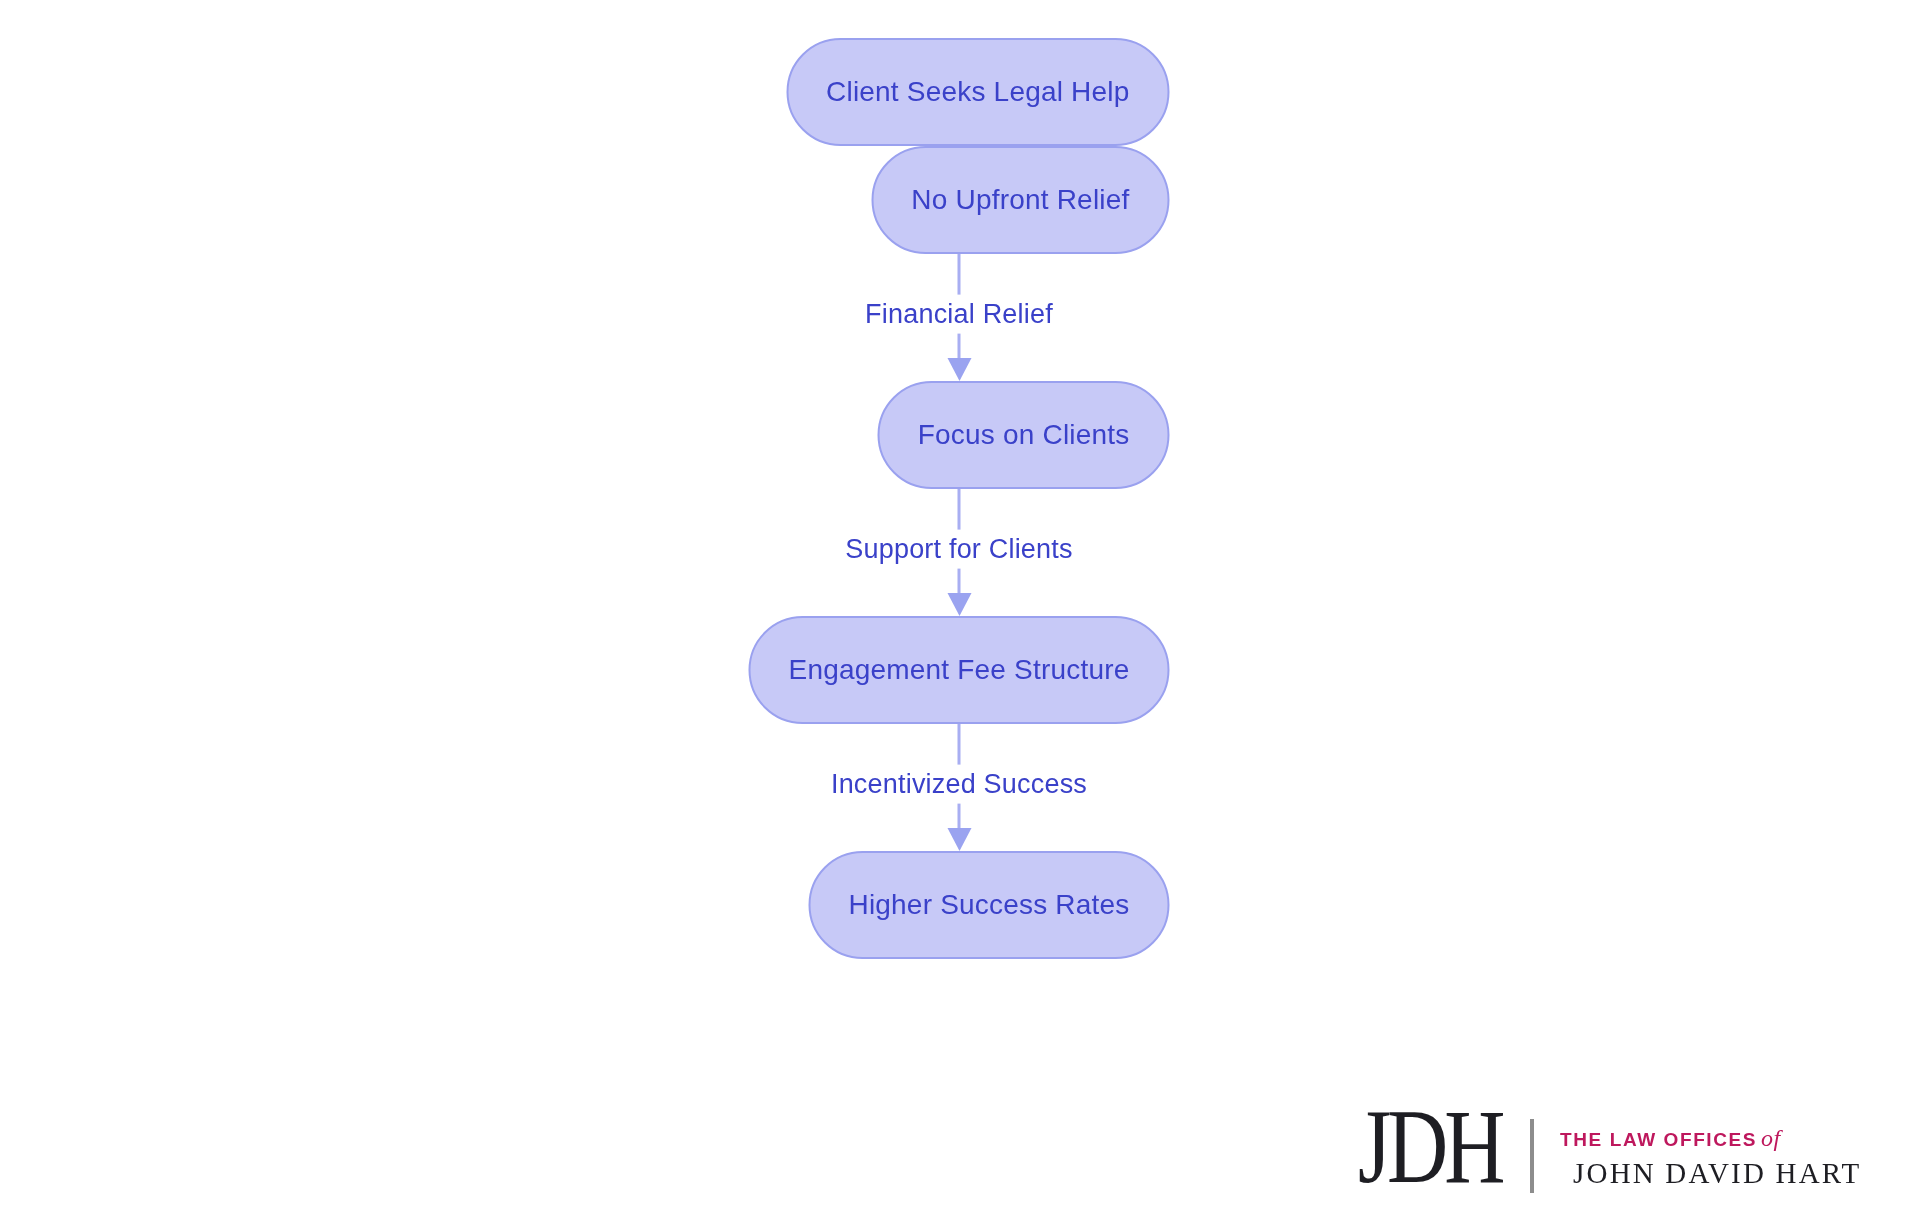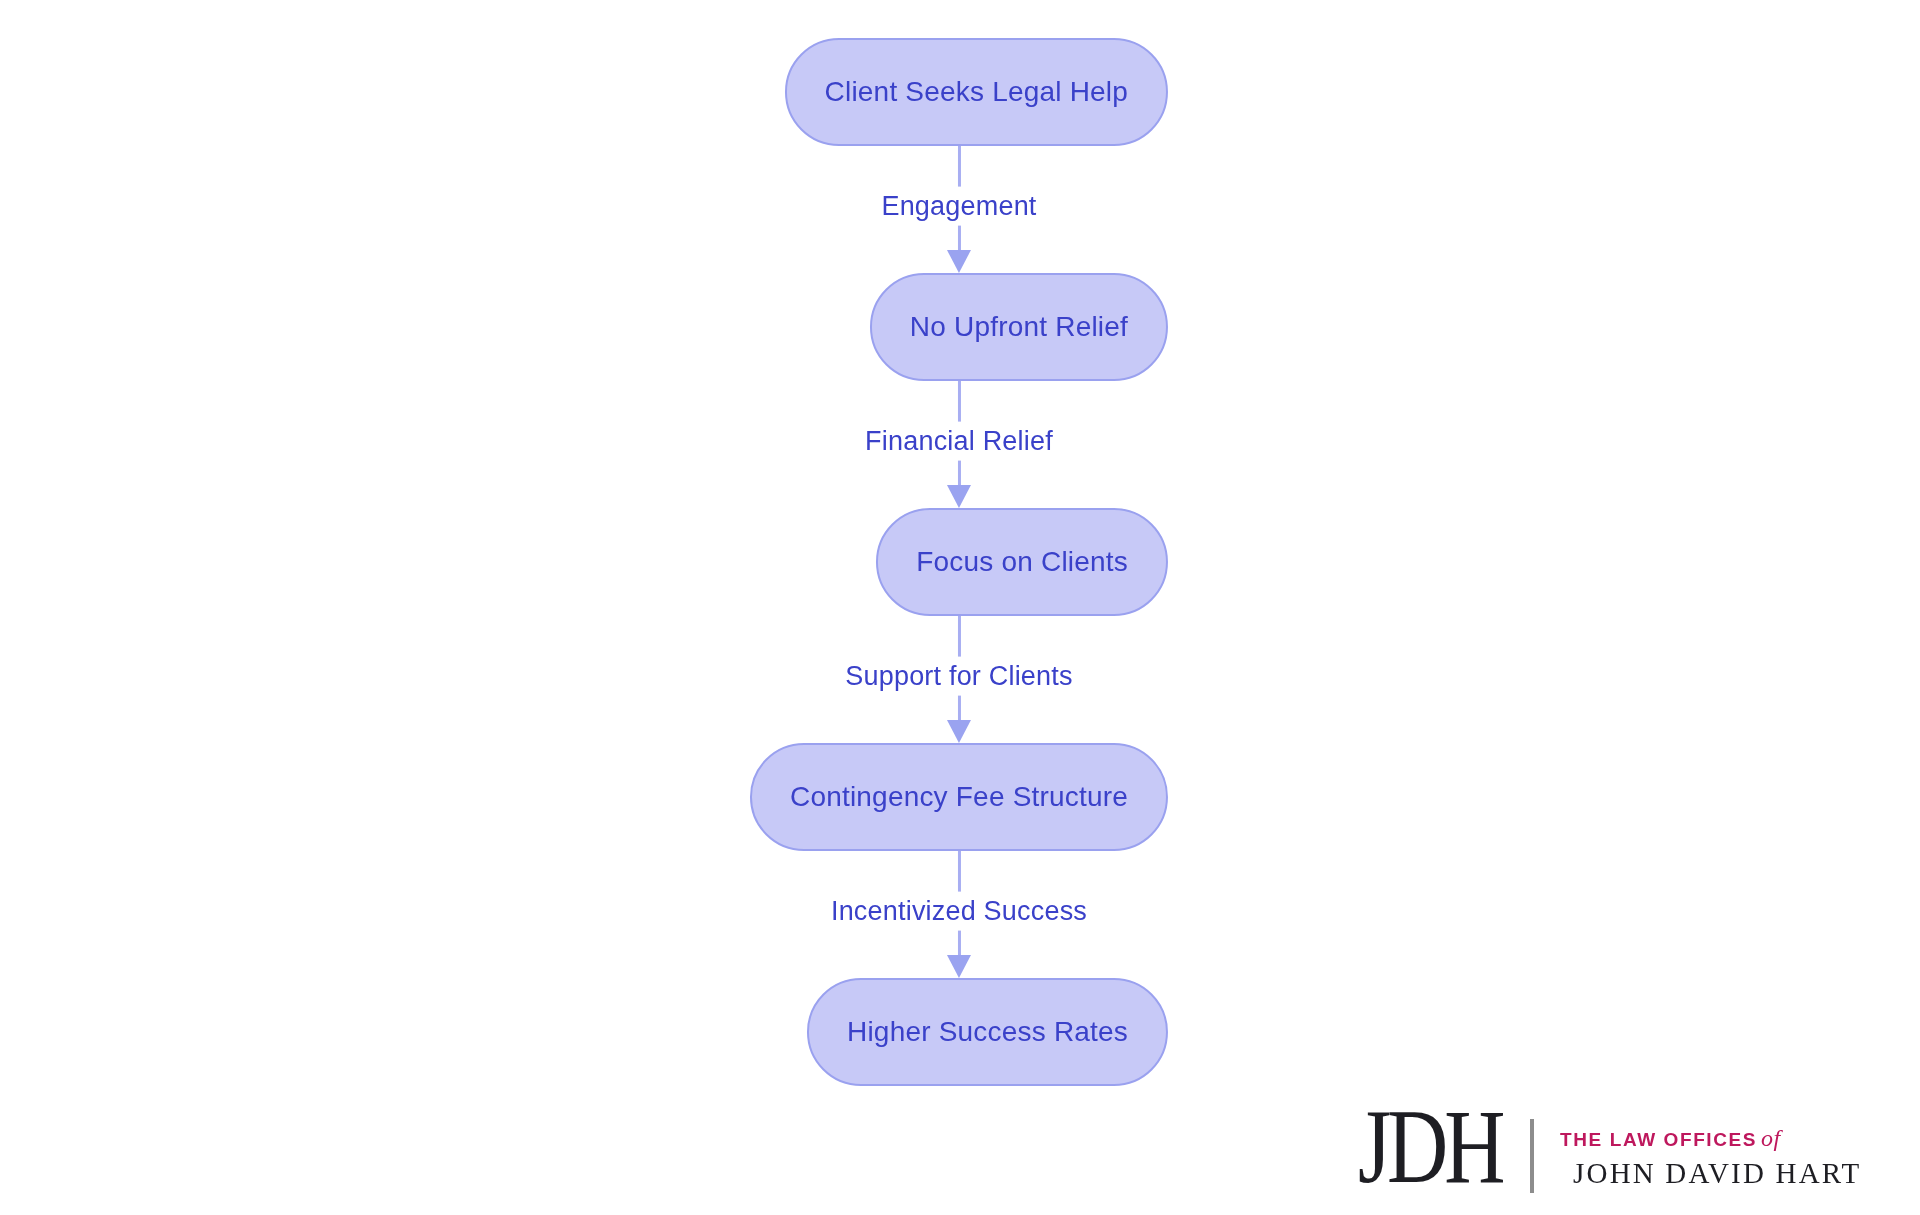--- a/index.html
+++ b/index.html
@@ -135,25 +135,20 @@
 <body>
 
 <div class="canvas">
 
   <div class="flow">
 
     <div class="node">
       <span>Client Seeks Legal Help</span>
     </div>
 
-    <div class="connector">
-      <div class="edge-line"></div>
-      <div class="arrowhead"></div>
-      <div class="edge-label">Engagement</div>
-    </div>
 
     <div class="node">
       <span>No Upfront Relief</span>
     </div>
 
     <div class="connector">
       <div class="edge-line"></div>
       <div class="arrowhead"></div>
       <div class="edge-label">Financial Relief</div>
     </div>
@@ -162,21 +157,21 @@
       <span>Focus on Clients</span>
     </div>
 
     <div class="connector">
       <div class="edge-line"></div>
       <div class="arrowhead"></div>
       <div class="edge-label">Support for Clients</div>
     </div>
 
     <div class="node">
-      <span>Contingency Fee Structure</span>
+      <span>Engagement Fee Structure</span>
     </div>
 
     <div class="connector">
       <div class="edge-line"></div>
       <div class="arrowhead"></div>
       <div class="edge-label">Incentivized Success</div>
     </div>
 
     <div class="node">
       <span>Higher Success Rates</span>

